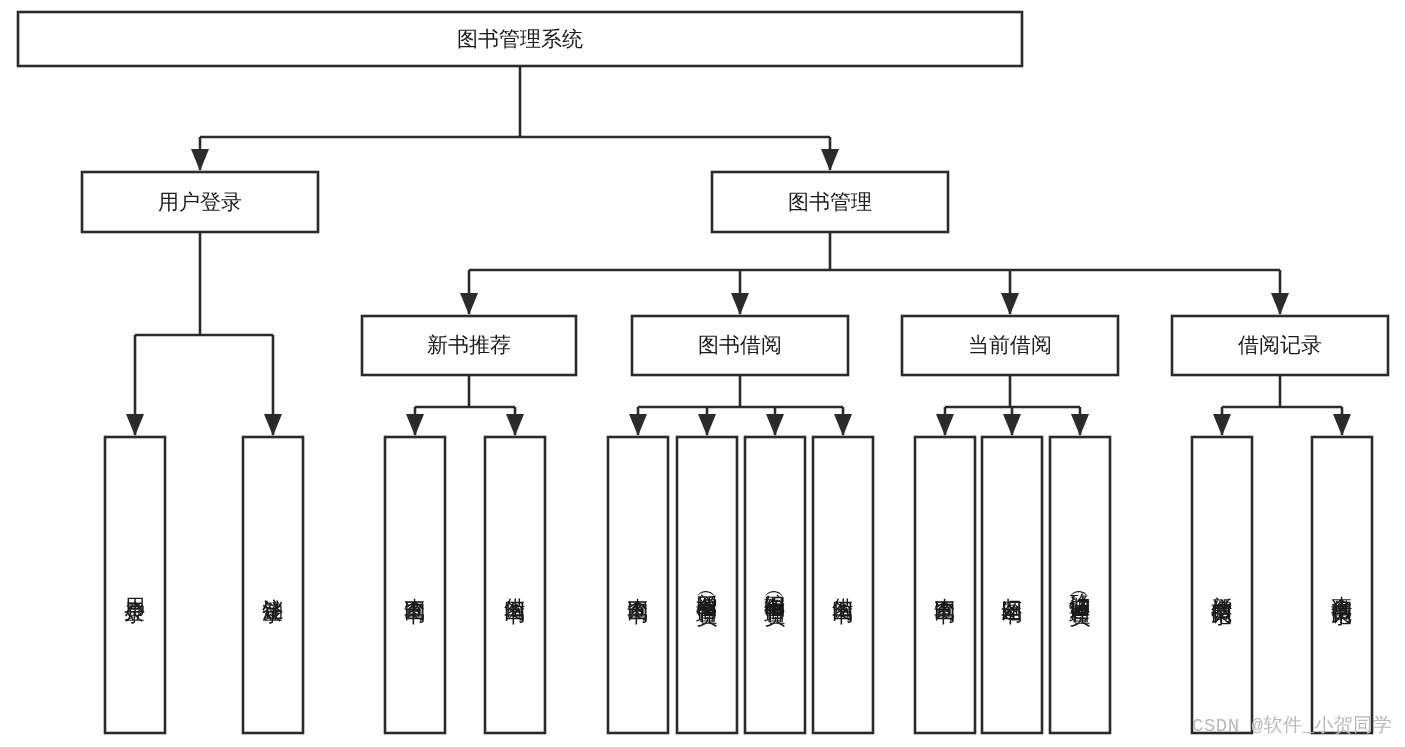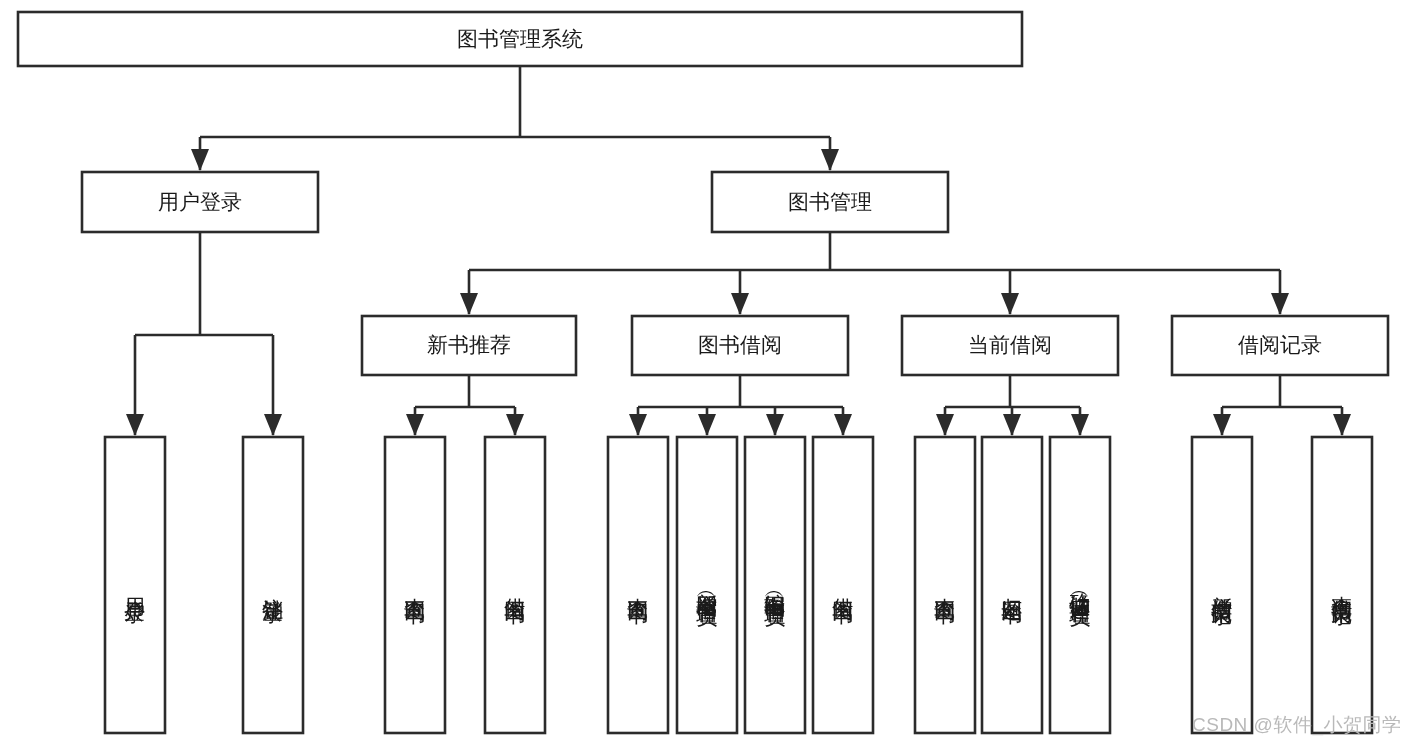--- a/index.html
+++ b/index.html
@@ -58,21 +58,21 @@
     letter-spacing: 2px;
     color: #1a1a1a;
     display: flex;
     align-items: center;
     justify-content: center;
     white-space: nowrap;
     pointer-events: none;
   }
   .watermark {
     position: absolute;
-    font-family: Liberation Sans, sans-serif;
+    font-family: Liberation Mono, monospace;
     font-size: 19px;
     color: #b9b9b9;
     white-space: nowrap;
     letter-spacing: 0.5px;
   }
 </style>
 </head>
 <body>
 
 <div id="diagram-root">

